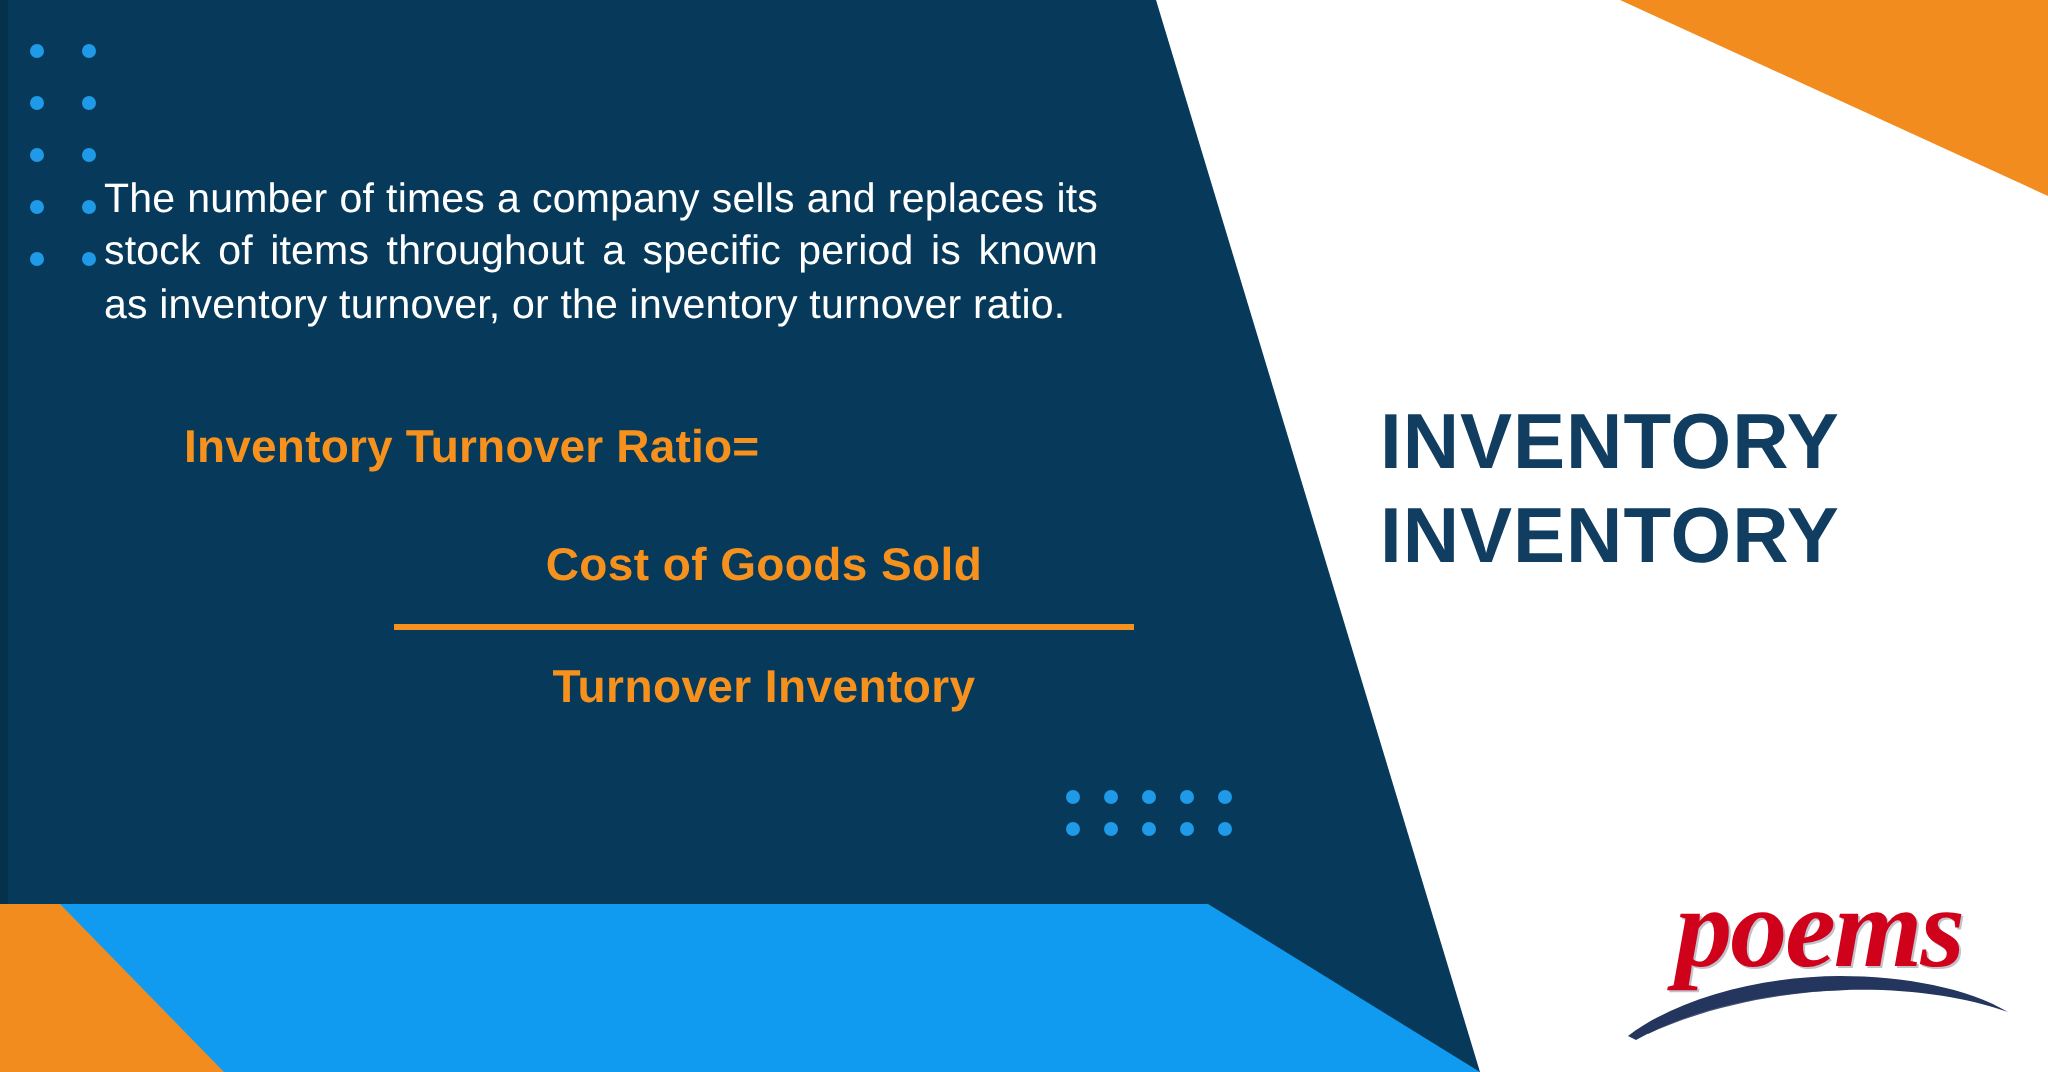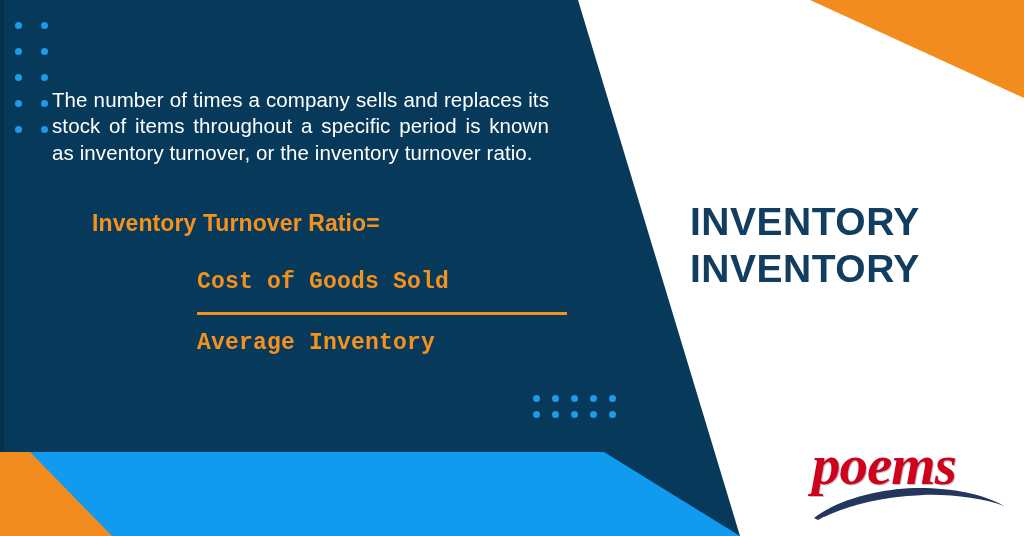--- a/index.html
+++ b/index.html
@@ -122,21 +122,21 @@
   #ratio-label {
     font-size: 23px;
     font-weight: bold;
     letter-spacing: 0.1px;
   }
 
   #fraction {
     margin-top: 33px;
     width: 370px;
     margin-left: 105px;
-    font-family: Liberation Mono, monospace;
+    text-align: center;
   }
 
   .fraction-term {
     font-size: 23px;
     font-weight: bold;
     letter-spacing: 0.2px;
     line-height: 1.1;
   }
 
   #fraction-bar {
@@ -165,20 +165,21 @@
     left: 812px;
     top: 432px;
     width: 195px;
     height: 90px;
   }
   #brand-wordmark {
     position: absolute;
     left: 0;
     top: 0;
     width: 195px;
+    text-align: center;
     font-family: "Liberation Serif", serif;
     font-style: italic;
     font-weight: bold;
     font-size: 57px;
     color: #D0021B;
     letter-spacing: -1px;
     text-shadow: 1px 1px 0 rgba(120,120,140,0.45);
   }
   #brand-swoosh {
     position: absolute;
@@ -224,21 +225,21 @@
       <div class="dot" style="background: rgb(30, 154, 232);"></div>
     </div>
 
   <p id="definition-paragraph">The number of times a company sells and replaces its stock of items throughout a specific period is known as inventory turnover, or the inventory turnover ratio.</p>
 
   <div id="formula-block">
     <div id="ratio-label">Inventory Turnover Ratio=</div>
     <div id="fraction">
       <div class="fraction-term">Cost of Goods Sold</div>
       <div id="fraction-bar"></div>
-      <div class="fraction-term">Average Inventory</div>
+      <div class="fraction-term">Turnover Inventory</div>
     </div>
   </div>
 
   <div id="headline">
     <div>INVENTORY</div>
     <div>INVENTORY</div>
   </div>
 
   <div id="brand-logo">
     <div id="brand-wordmark">poems</div>

